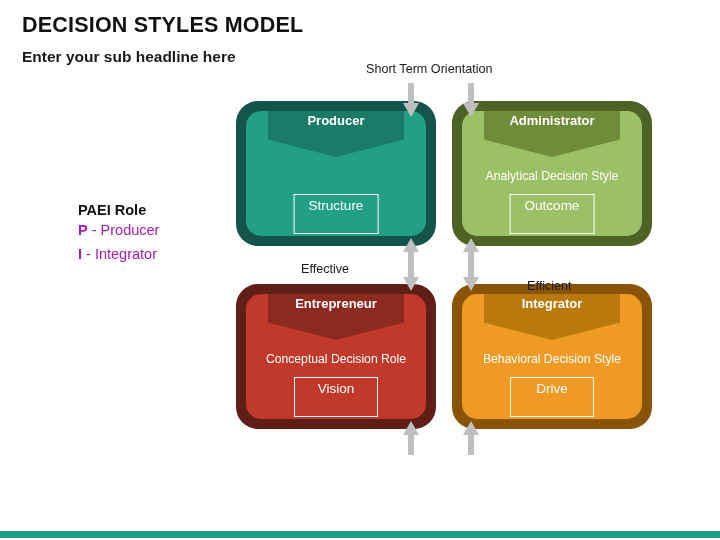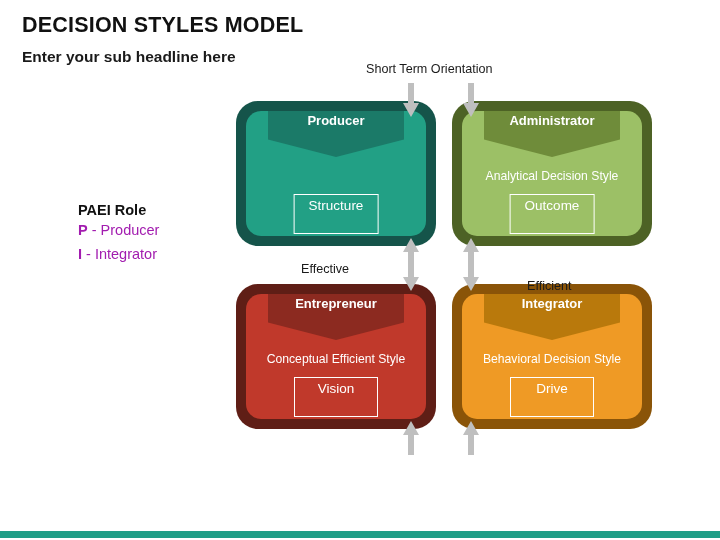--- a/index.html
+++ b/index.html
@@ -246,21 +246,21 @@
     <div class="card-title">Administrator</div>
     <div class="card-style-text">Analytical Decision Style</div>
     <div class="card-tag">Outcome</div>
   </div>
 
   <div class="card" id="card-entrepreneur" style="background: rgb(95, 30, 22);">
     <div class="card-inner" style="background: rgb(192, 57, 43);">
       <div class="card-banner" style="background: rgb(140, 42, 32);"></div>
     </div>
     <div class="card-title">Entrepreneur</div>
-    <div class="card-style-text">Conceptual Efficient Style</div>
+    <div class="card-style-text">Conceptual Decision Role</div>
     <div class="card-tag">Vision</div>
   </div>
 
   <div class="card" id="card-integrator" style="background: rgb(138, 84, 8);">
     <div class="card-inner" style="background: rgb(239, 154, 37);">
       <div class="card-banner" style="background: rgb(185, 121, 12);"></div>
     </div>
     <div class="card-title">Integrator</div>
     <div class="card-style-text">Behavioral Decision Style</div>
     <div class="card-tag">Drive</div>

